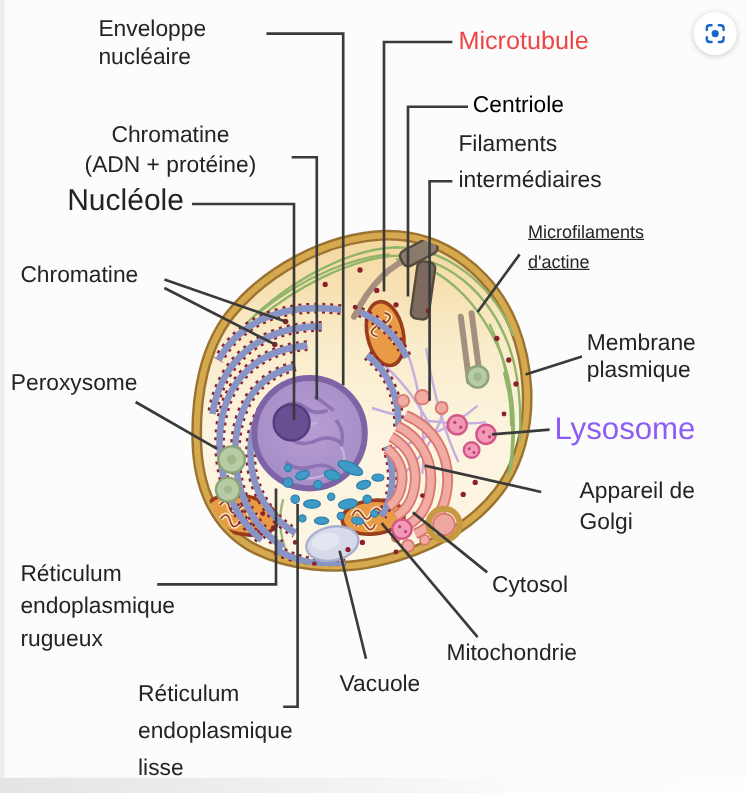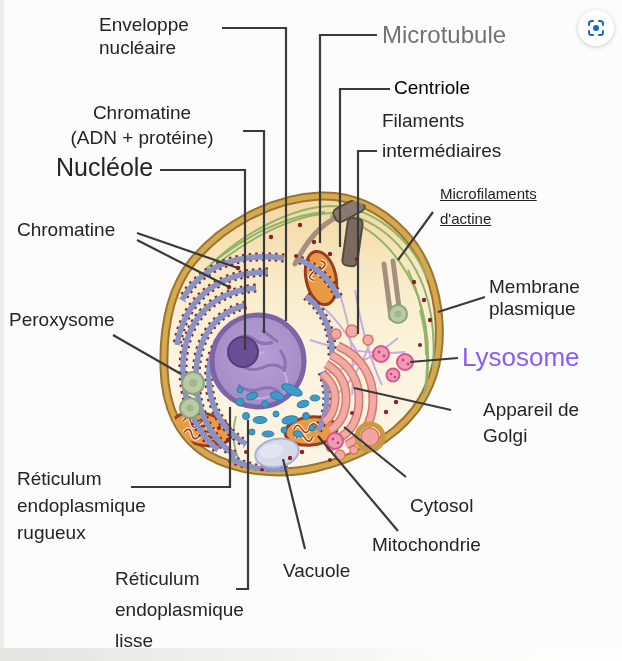--- a/index.html
+++ b/index.html
@@ -267,40 +267,40 @@
         <polyline points="398,531 318,436" fill="none" stroke="#3a3a3a" stroke-width="2.2"></polyline>
         <polyline points="406,477 344,427" fill="none" stroke="#3a3a3a" stroke-width="2.2"></polyline>
         <polyline points="451,410 354,388" fill="none" stroke="#3a3a3a" stroke-width="2.2"></polyline>
         <polyline points="458,358 410,362" fill="none" stroke="#3a3a3a" stroke-width="2.2"></polyline>
         <polyline points="485,297 438,312" fill="none" stroke="#3a3a3a" stroke-width="2.2"></polyline>
         <polyline points="433,212 398,260" fill="none" stroke="#3a3a3a" stroke-width="2.2"></polyline>
       </g>
   </svg>
 
   <div id="labels">
-      <div class="label" style="left: 99px; top: 13px; font-size: 19px; line-height: 23px; text-align: left; color: rgb(36, 36, 36);">Enveloppe
+      <div class="label" style="left: 82px; top: 13px; font-size: 19px; line-height: 23px; text-align: left; color: rgb(36, 36, 36);">Enveloppe
 nucléaire</div>
-      <div class="label" style="left: 382px; top: 23px; font-size: 24px; line-height: 23px; text-align: left; color: #737373;">Microtubule</div>
+      <div class="label" style="left: 382px; top: 23px; font-size: 21px; line-height: 23px; text-align: left; color: #ef4444;">Microtubule</div>
       <div class="label" style="left: 394px; top: 76px; font-size: 19px; line-height: 23px; text-align: right; color: #000000;">Centriole</div>
       <div class="label" style="left: 382px; top: 106px; font-size: 19px; line-height: 30px; text-align: left; color: rgb(36, 36, 36);">Filaments
 intermédiaires</div>
       <div class="label" style="left: 44px; top: 100px; font-size: 19px; line-height: 25px; text-align: center; width: 196px; color: rgb(36, 36, 36);">Chromatine
 (ADN + protéine)</div>
       <div class="label" style="left: 56px; top: 156px; font-size: 25px; line-height: 23px; text-align: left; color: rgb(36, 36, 36);">Nucléole</div>
       <div class="label" style="left: 17px; top: 218px; font-size: 19px; line-height: 23px; text-align: left; color: rgb(36, 36, 36);">Chromatine</div>
       <div class="label" style="left: 9px; top: 308px; font-size: 19px; line-height: 23px; text-align: left; color: rgb(36, 36, 36);">Peroxysome</div>
       <div class="label" style="left: 17px; top: 465px; font-size: 19px; line-height: 27px; text-align: left; color: rgb(36, 36, 36);">Réticulum
 endoplasmique
 rugueux</div>
       <div class="label" style="left: 115px; top: 563px; font-size: 19px; line-height: 31px; text-align: left; color: rgb(36, 36, 36);">Réticulum
 endoplasmique
 lisse</div>
       <div class="label" style="left: 283px; top: 559px; font-size: 19px; line-height: 23px; text-align: left; color: rgb(36, 36, 36);">Vacuole</div>
       <div class="label" style="left: 372px; top: 533px; font-size: 19px; line-height: 23px; text-align: center; color: rgb(36, 36, 36);">Mitochondrie</div>
-      <div class="label" style="left: 410px; top: 494px; font-size: 19px; line-height: 23px; text-align: right; color: rgb(36, 36, 36);">Cytosol</div>
+      <div class="label" style="left: 410px; top: 476px; font-size: 19px; line-height: 23px; text-align: right; color: rgb(36, 36, 36);">Cytosol</div>
       <div class="label" style="left: 455px; top: 397px; font-size: 19px; line-height: 26px; text-align: left; color: rgb(36, 36, 36); margin-left: 28px;">Appareil de
 Golgi</div>
       <div class="label" style="left: 462px; top: 346px; font-size: 26px; line-height: 23px; text-align: left; color: #8b5cf6;">Lysosome</div>
       <div class="label" style="left: 489px; top: 276px; font-size: 19px; line-height: 22px; text-align: left; color: rgb(36, 36, 36);">Membrane
 plasmique</div>
       <div class="label" style="left: 440px; top: 181px; font-size: 15px; line-height: 25px; text-align: left; color: rgb(36, 36, 36); text-decoration: underline;">Microfilaments
 d'actine</div>
     </div>
 
   <div class="lens-btn">

